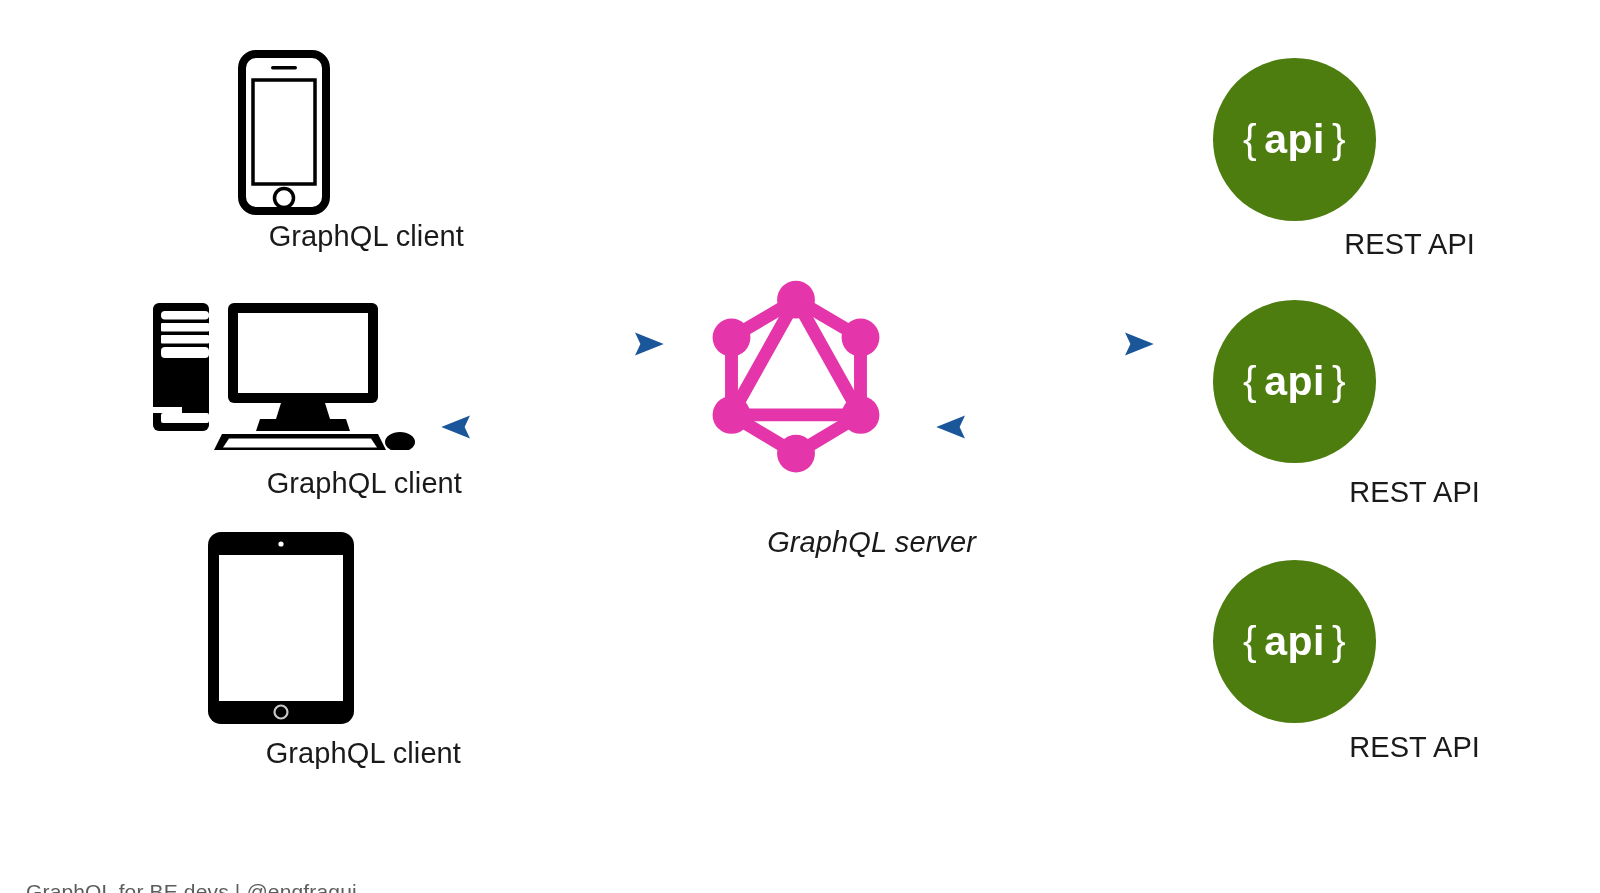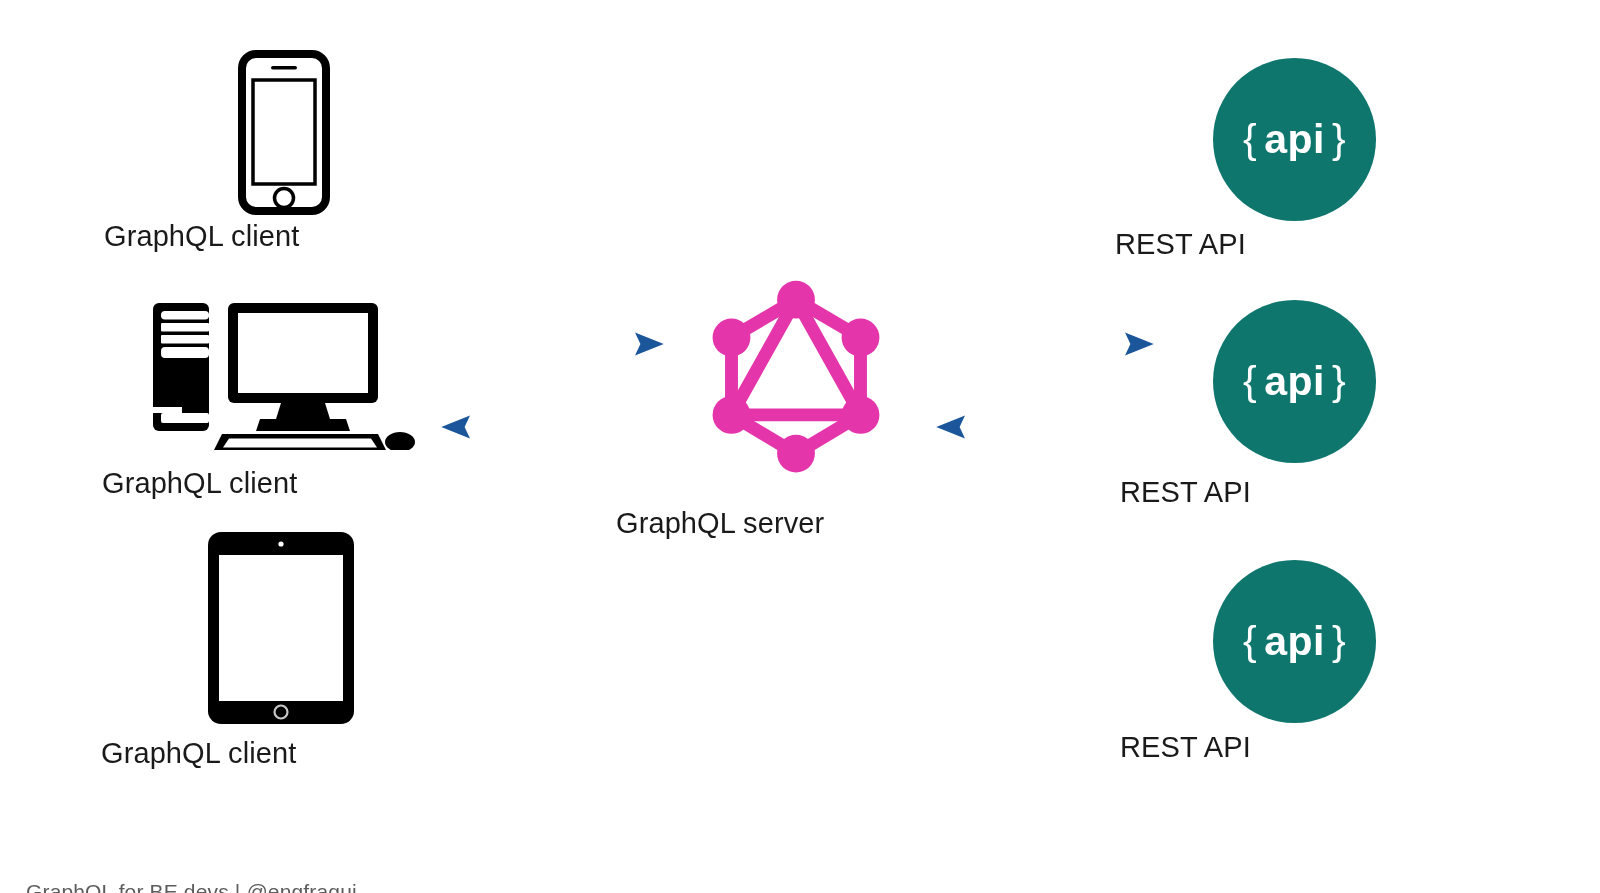--- a/index.html
+++ b/index.html
@@ -8,36 +8,36 @@
     background:#ffffff;
     font-family:"Liberation Sans", sans-serif;
     overflow:hidden;
   }
   #canvas { position:relative; width:1600px; height:893px; background:#ffffff; }
 
   .node { position:absolute; }
 
   .label {
     position:absolute;
-    text-align:left;
+    text-align:right;
     color:#1a1a1a;
     font-size:29px;
     font-weight:400;
     letter-spacing:0.1px;
     white-space:nowrap;
     line-height:1;
   }
 
   .icon-wrap { position:absolute; }
 
   
   .api-circle {
     position:absolute;
     border-radius:50%;
-    background:#0f766e;
+    background:#4d7c0f;
     display:flex;
     align-items:center;
     justify-content:center;
   }
   .api-text {
     color:#ffffff;
     font-weight:700;
     letter-spacing:0.5px;
     line-height:1;
     user-select:none;
@@ -148,21 +148,21 @@
       <g fill="#e535ab">
         <circle cx="100" cy="22" r="22"></circle>
         <circle cx="25" cy="66" r="22"></circle>
         <circle cx="175" cy="66" r="22"></circle>
         <circle cx="25" cy="156" r="22"></circle>
         <circle cx="175" cy="156" r="22"></circle>
         <circle cx="100" cy="201" r="22"></circle>
       </g>
     </svg>
   </div>
-  <div class="label" style="left:616px; top:509px; width:360px;">GraphQL server</div>
+  <div class="label" style="left:616px; top:528px; width:360px;font-style:italic;">GraphQL server</div>
 
   <svg class="node" style="left:925px; top:325px; width:240px; height:120px;" width="240" height="120" viewBox="0 0 240 120">
     <line x1="2" y1="19" x2="223" y2="19" stroke="url(#gradR)" stroke-width="3.2" marker-end="url(#arrowRight)"></line>
   </svg>
   <svg class="node" style="left:925px; top:395px; width:240px; height:70px;" width="240" height="70" viewBox="0 0 240 70">
     <line x1="238" y1="32" x2="17" y2="32" stroke="url(#gradL)" stroke-width="3.2" marker-end="url(#arrowLeft)"></line>
   </svg>
 
   <div class="api-circle" style="left:1213px; top:58px; width:163px; height:163px;">
     <span class="api-text" style="font-size:41px;">

